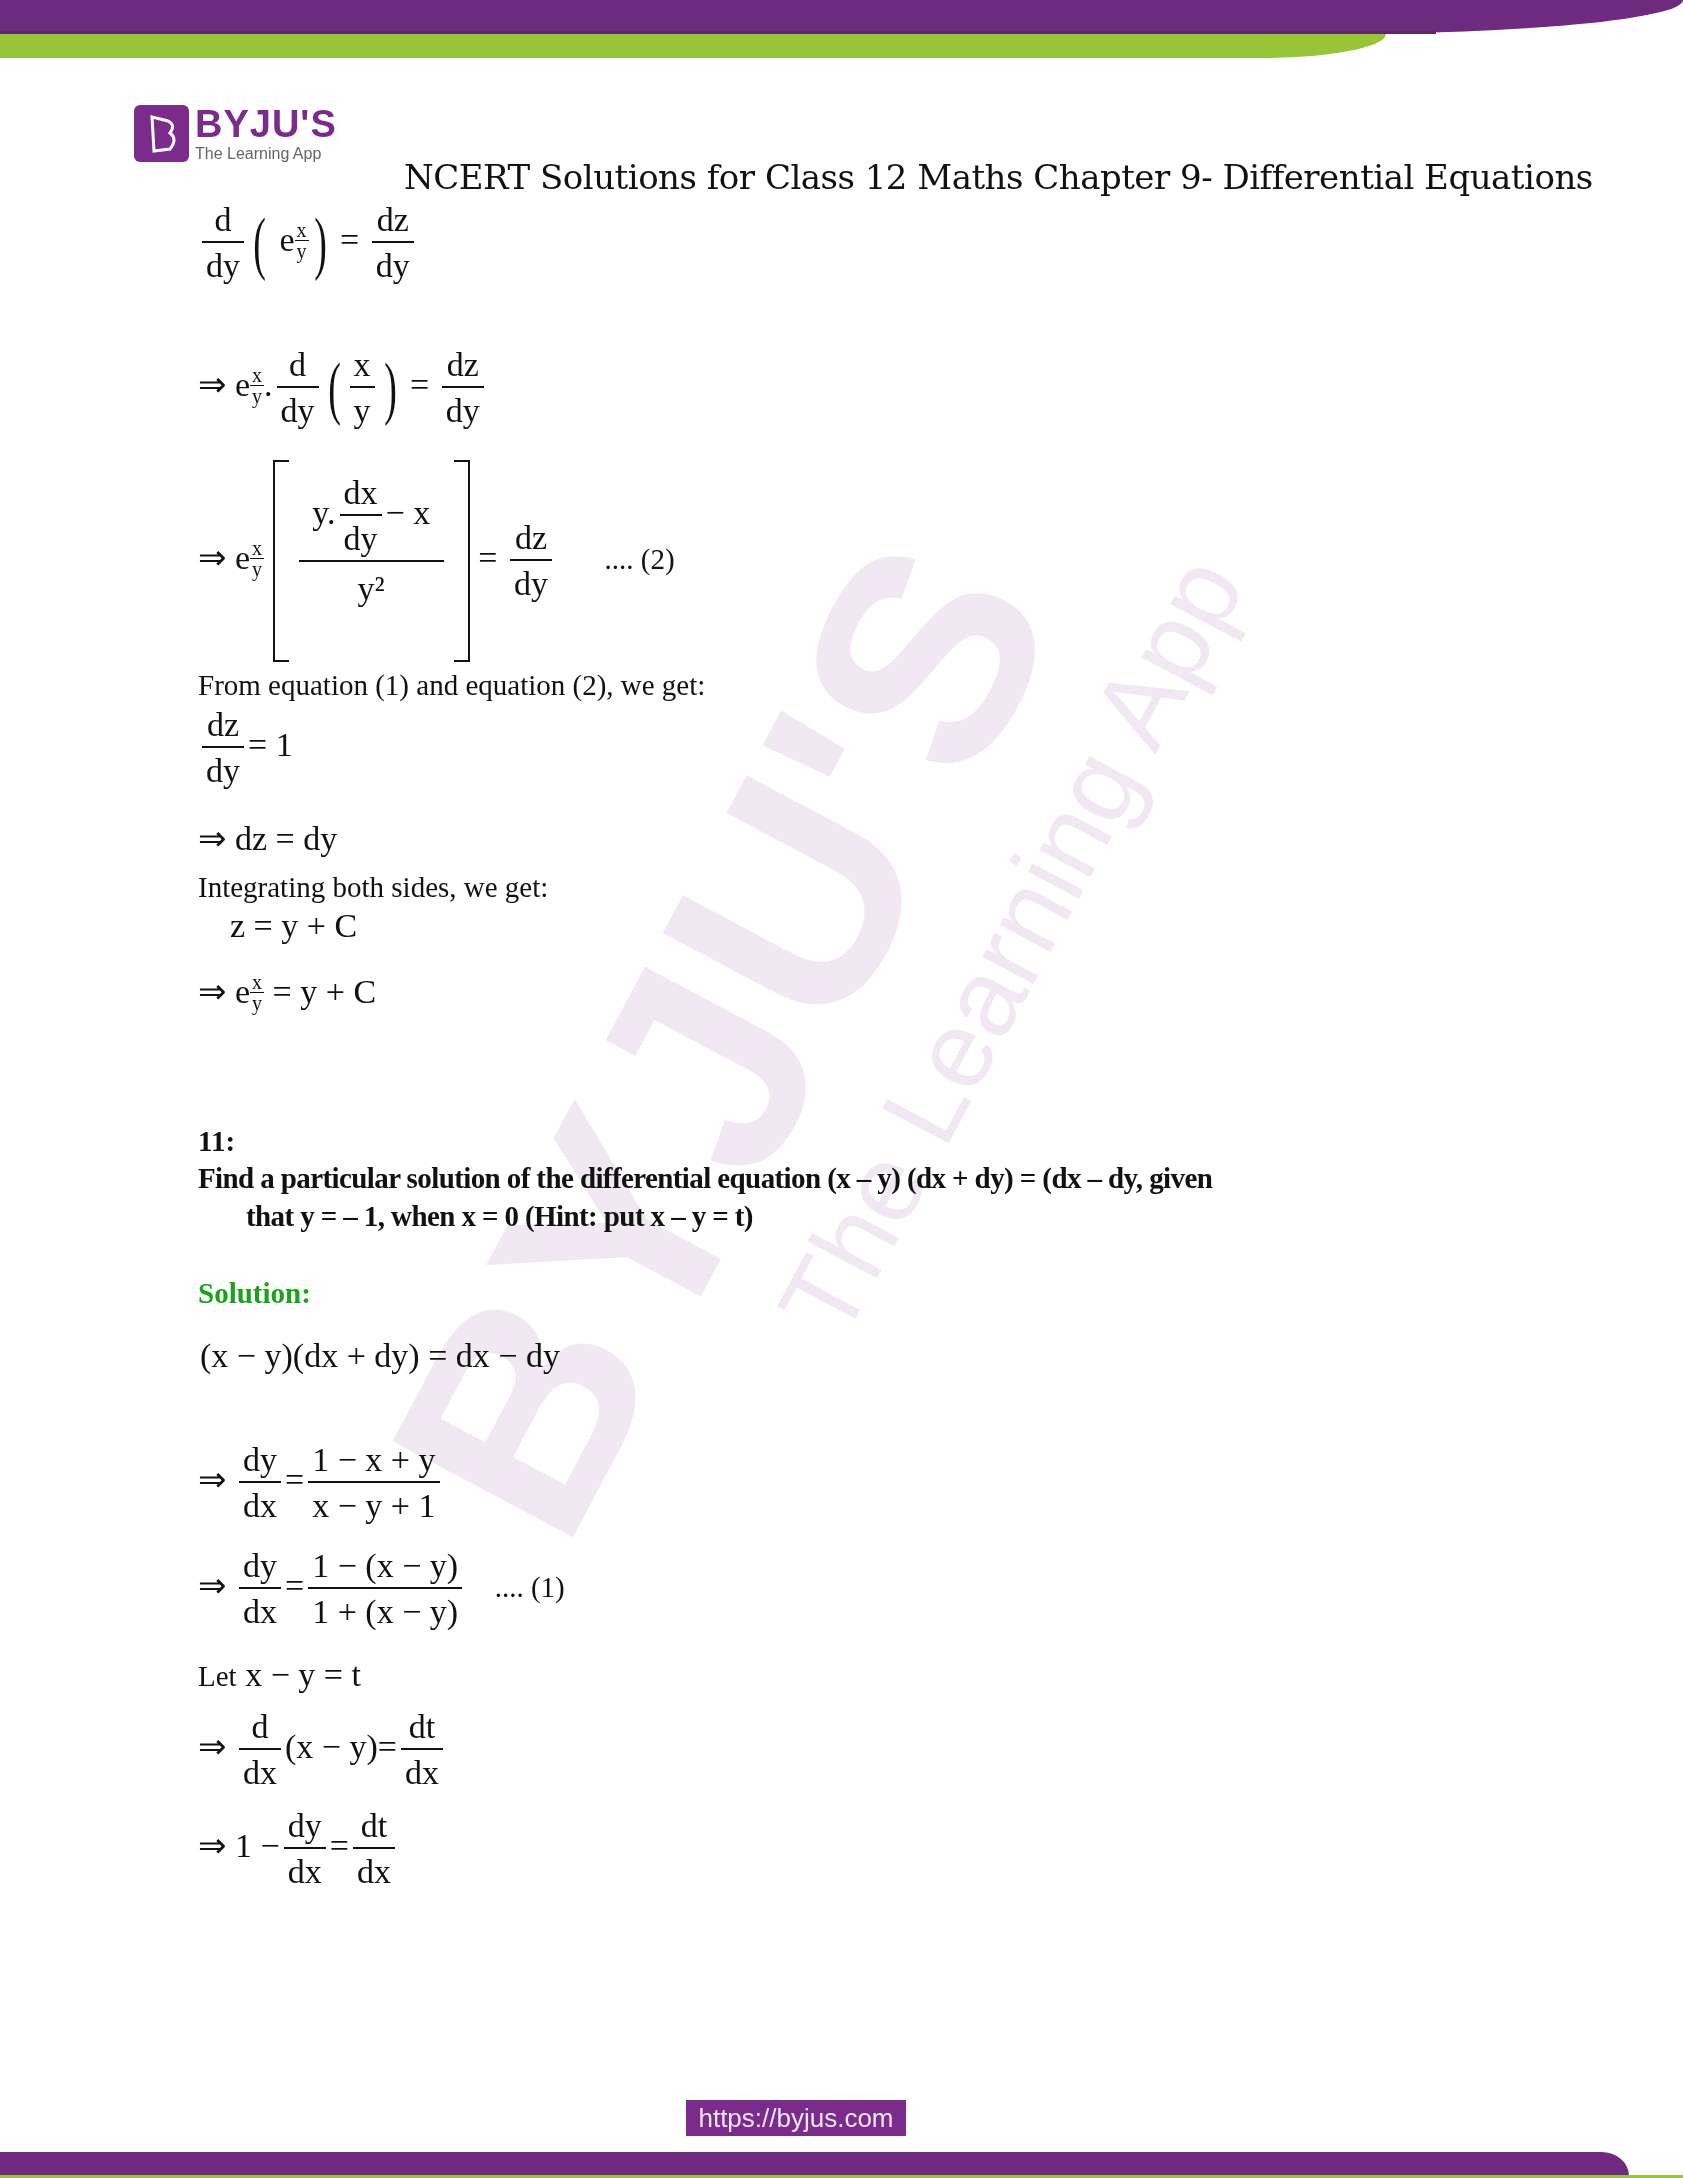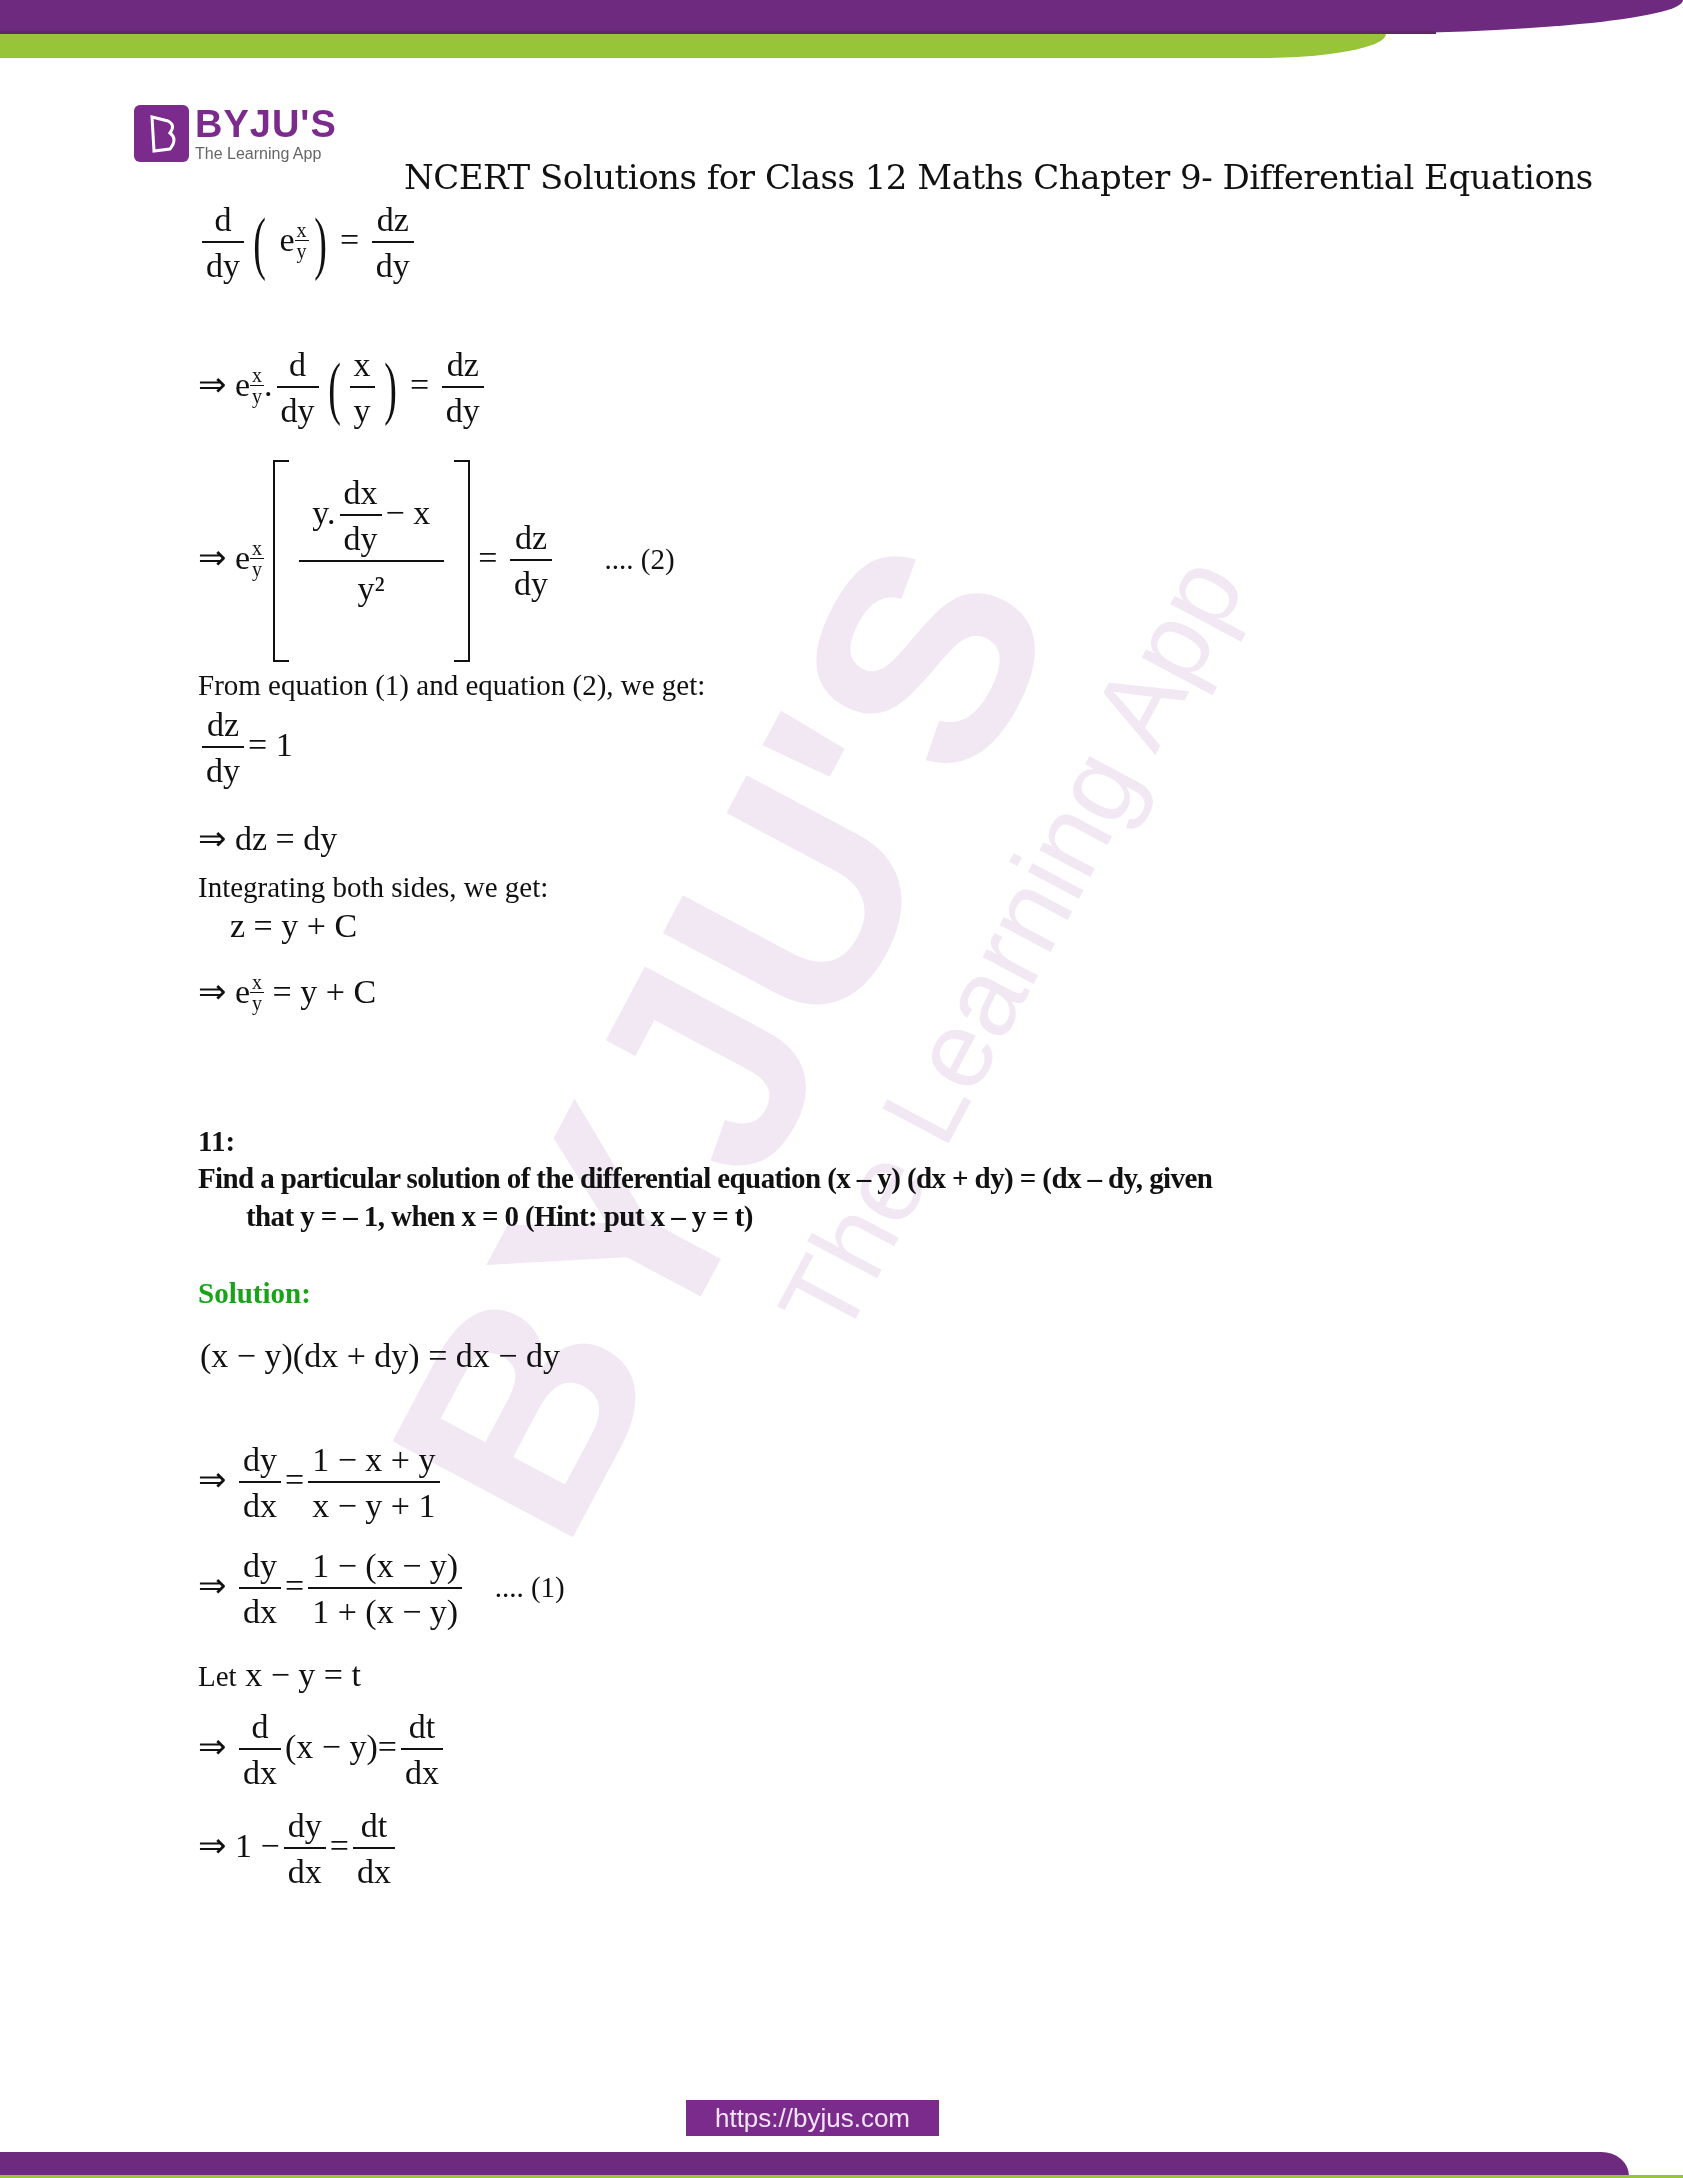--- a/index.html
+++ b/index.html
@@ -26,21 +26,21 @@
   .frac .den { border-top:2px solid #111; padding:6px 4px 0; }
   .sup { font-size:20px; position:relative; top:-14px; display:inline-flex; flex-direction:column; align-items:center; }
   .sup .sn { border-bottom:1px solid #111; padding:0 2px; }
   .text { font-size:29px; }
   .bold { font-weight:bold; font-size:29px; }
   .green { color:#1aa31a; font-weight:bold; font-size:29px; }
   .paren { font-size:69px; font-weight:100; vertical-align:middle; display:inline-block; transform:scaleX(0.55); }
   .bracket { display:inline-block; vertical-align:middle; width:14px; height:198px; border-top:2px solid #111; border-bottom:2px solid #111; }
   .bl { border-left:2px solid #111; }
   .br { border-right:2px solid #111; }
-  .footer-link { position:absolute; left:686px; top:2100px; width:253px; height:36px; background:#7b2b8c; color:#f2e6f5;
+  .footer-link { position:absolute; left:686px; top:2100px; width:220px; height:36px; background:#7b2b8c; color:#f2e6f5;
                  font-family:"Liberation Sans", sans-serif; font-size:26px; display:flex; align-items:center; justify-content:center; }
   .bottom-purple { position:absolute; left:0; top:2152px; width:1629px; height:24px; background:#6e2a7e; border-top-right-radius:30px 26px; }
   .bottom-green { position:absolute; left:0; top:2175px; width:1683px; height:3px; background:#98c43a; }
 </style>
 </head>
 <body>
 
 <div class="top-purple"></div>
 <div class="top-stripe"></div>
 <div class="top-green"></div>

